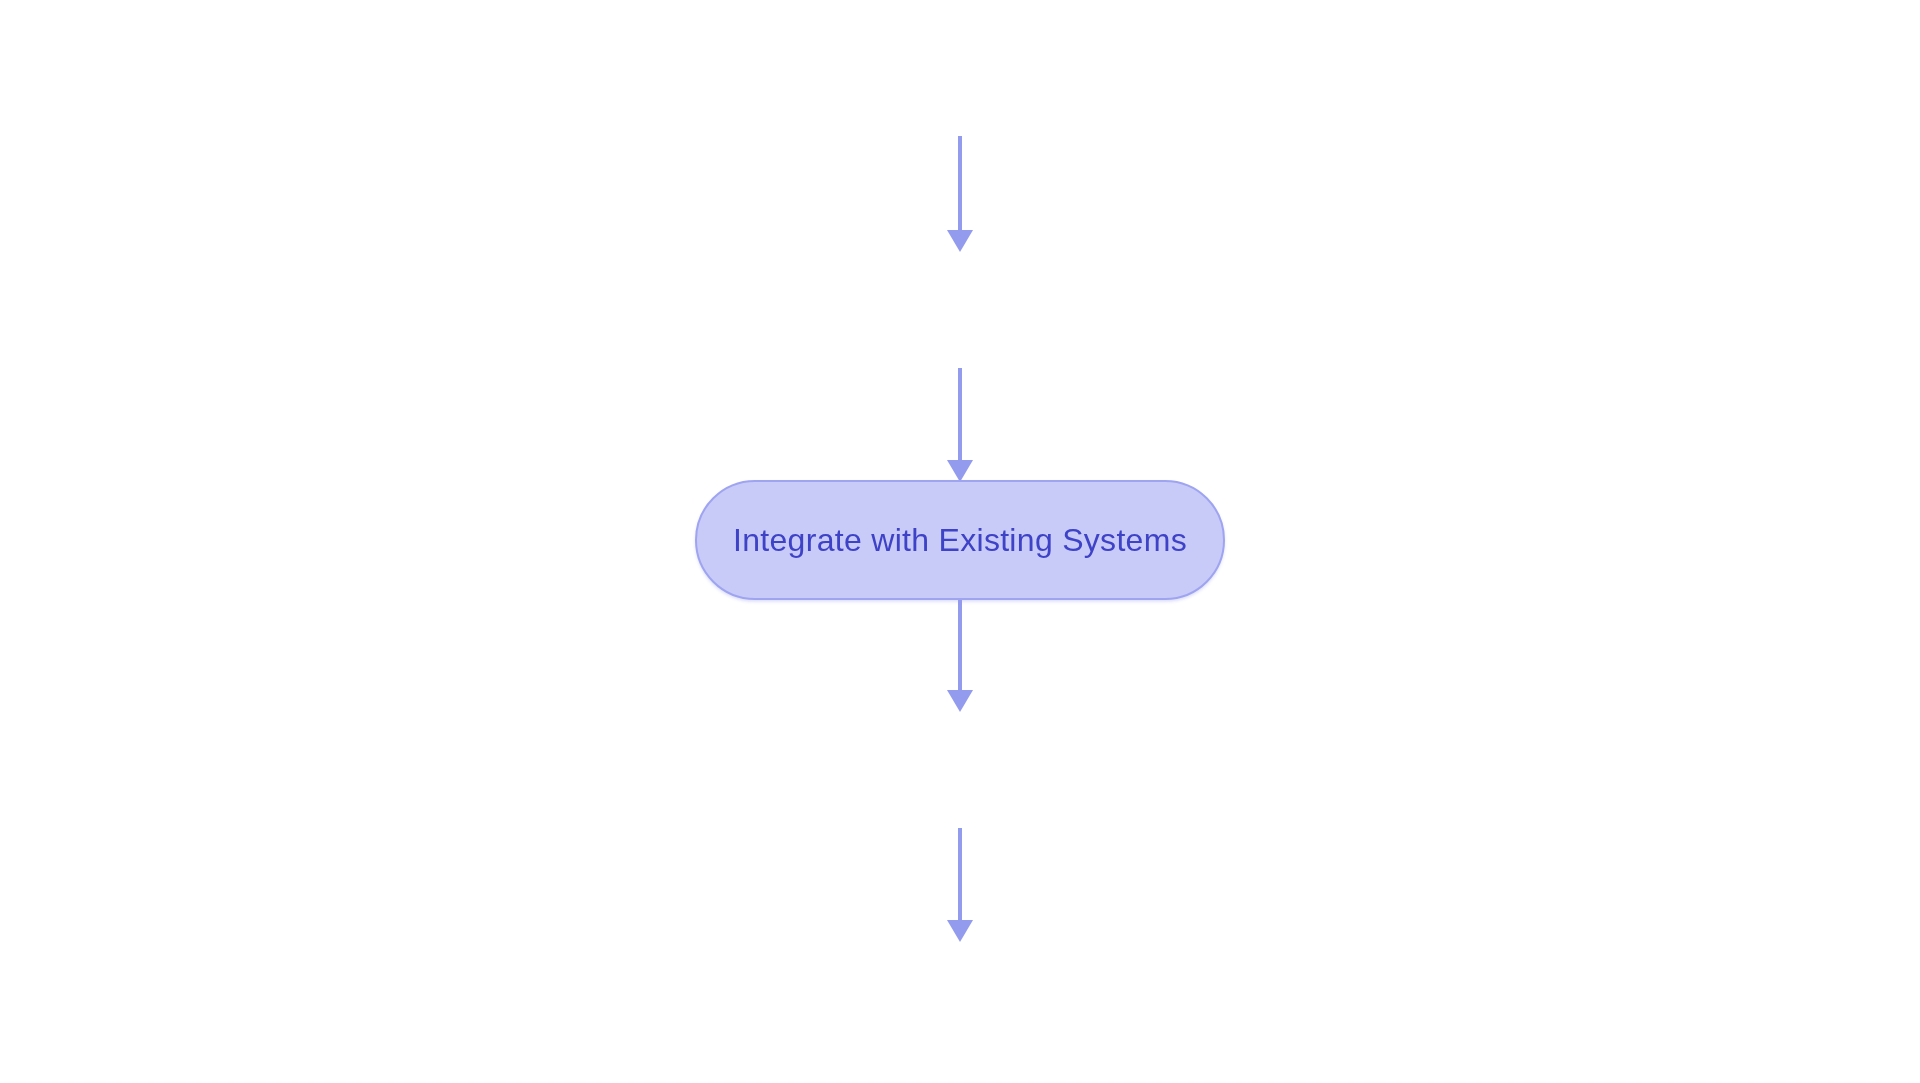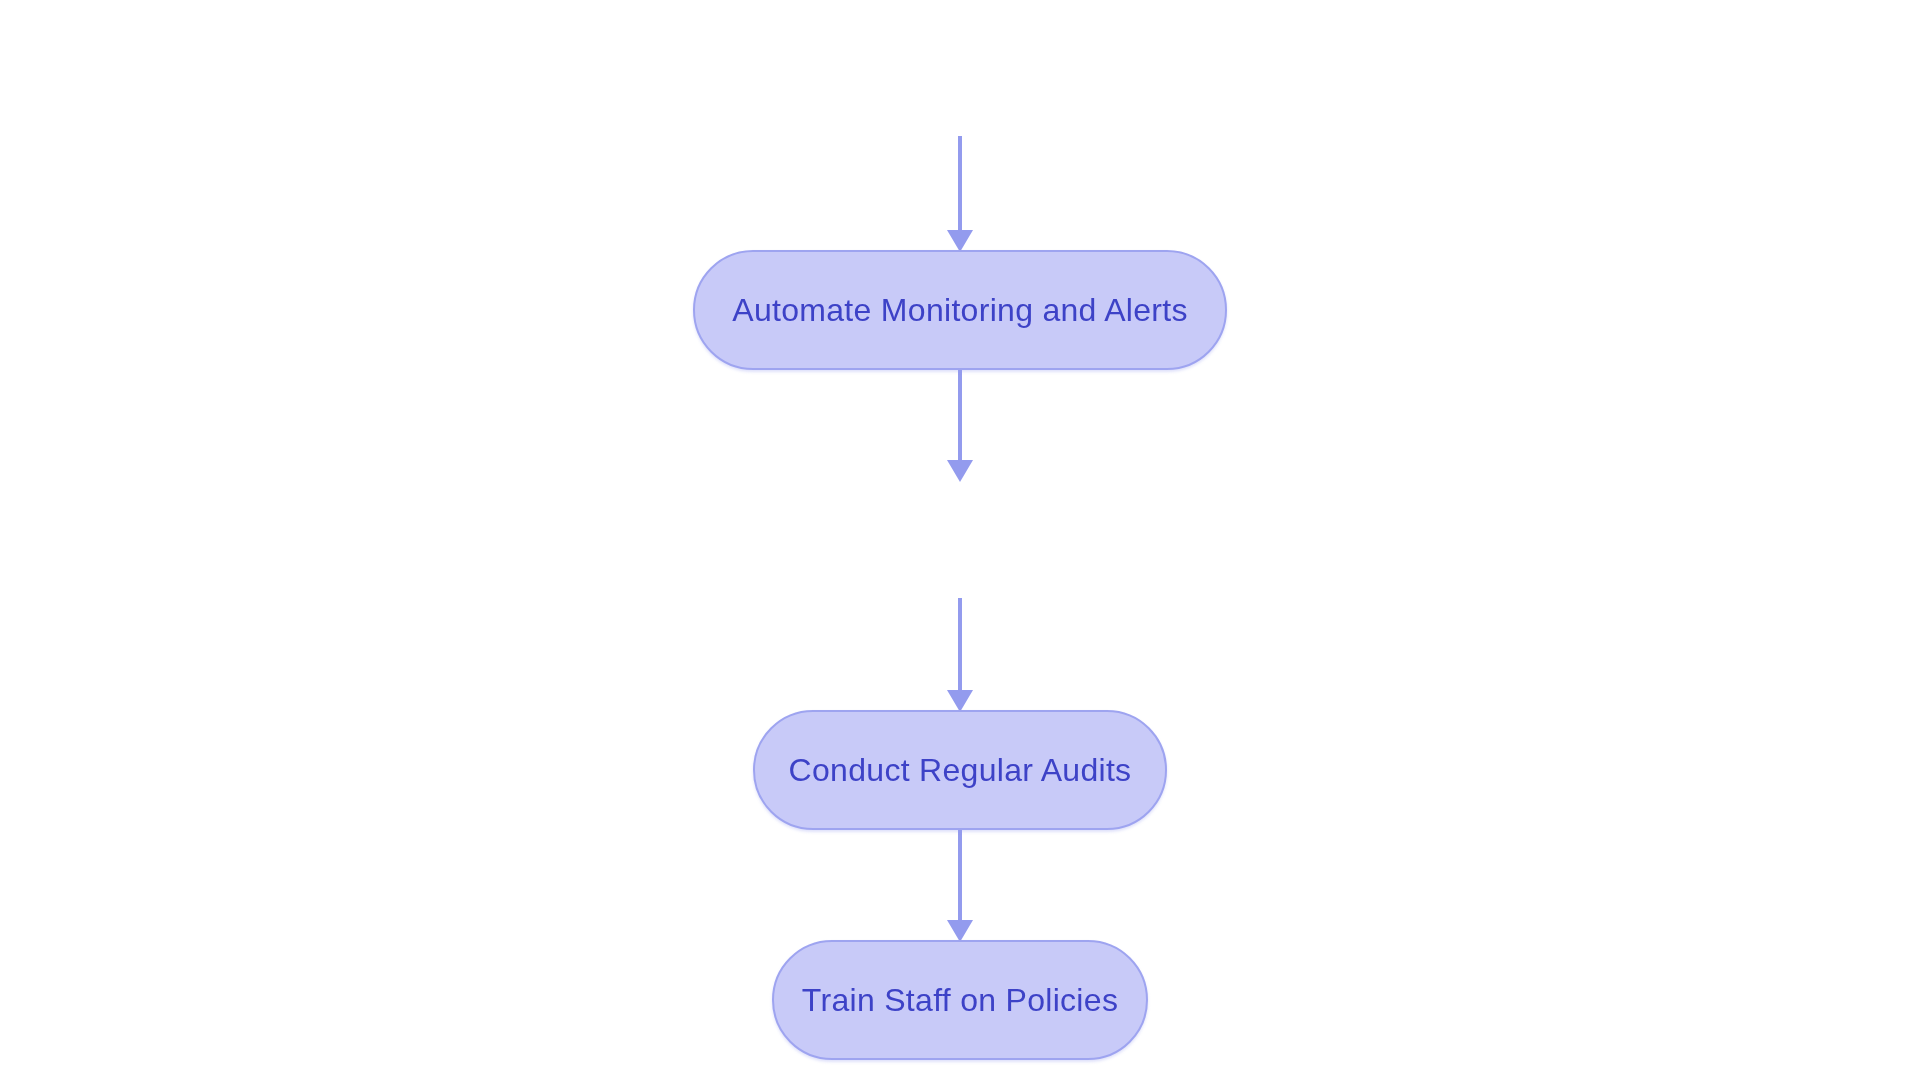--- a/index.html
+++ b/index.html
@@ -86,32 +86,26 @@
   .arrow-4 { top: 828px; height: 114px; }
 </style>
 </head>
 <body>
 
 <div class="canvas">
 
 
   <div class="arrow arrow-1"></div>
 
-  <div class="node node-2">
-    <span class="node-label">Automate Monitoring and Alerts</span>
-  </div>
 
   <div class="arrow arrow-2"></div>
 
+  <div class="node node-3">
+    <span class="node-label">Integrate with Existing Systems</span>
+  </div>
 
   <div class="arrow arrow-3"></div>
 
-  <div class="node node-4">
-    <span class="node-label">Conduct Regular Audits</span>
-  </div>
 
   <div class="arrow arrow-4"></div>
 
-  <div class="node node-5">
-    <span class="node-label">Train Staff on Policies</span>
-  </div>
 
 </div>
 
 </body></html>

